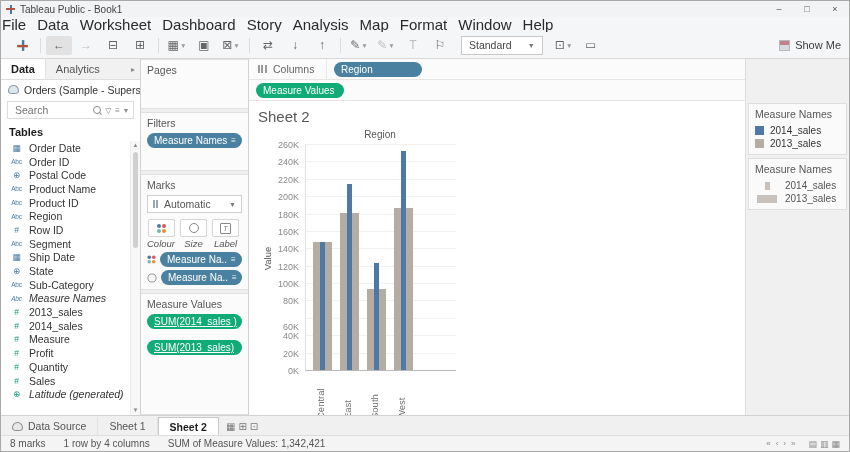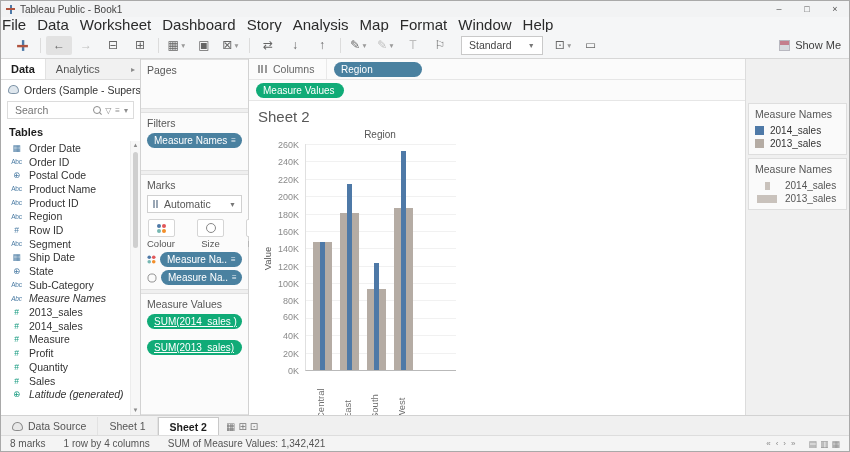--- a/index.html
+++ b/index.html
@@ -59,21 +59,21 @@
   .card-title{color:#575757;margin-bottom:4px;}
   .pill{height:15px;border-radius:8px;color:#fff;font-size:10px;display:flex;align-items:center;padding:0 7px;gap:4px;white-space:nowrap;overflow:hidden;box-sizing:border-box;}
   .pill.blue{background:#4a81a0;}
   .pill.green{background:#10ab77;}
   .pill .pmenu{margin-left:auto;font-size:8px;opacity:.9;}
   .card.pages{height:40px;}
   .card.filters{height:49px;}
   .marks-type{border:1px solid #d0d0d0;background:#fff;height:16px;display:flex;align-items:center;padding:0 5px;gap:4px;font-size:10.5px;color:#555;margin-bottom:6px;}
   .marks-type .caret{margin-left:auto;font-size:7px;color:#777;}
   .mini-bars{width:7px;height:8px;background:repeating-linear-gradient(90deg,#9aa7b5 0 2px,transparent 2px 3.5px);flex:none;}
-  .mrow{display:flex;gap:22px;margin-bottom:3px;}
+  .mrow{display:flex;gap:5px;margin-bottom:3px;font-style:italic;}
   .mbtn{display:flex;flex-direction:column;align-items:center;gap:1px;color:#555;font-size:9.5px;}
   .mbtn-box{width:25px;height:16px;border:1px solid #d5d5d5;border-radius:2px;background:#fff;display:flex;align-items:center;justify-content:center;font-size:8px;color:#777;}
   .dots{width:9px;height:9px;display:grid;grid-template-columns:4px 4px;gap:1px;}
   .dots i{width:4px;height:4px;border-radius:50%;}
   .dots .d1{background:#4e79a7}.dots .d2{background:#e15759}.dots .d3{background:#76b7b2}.dots .d4{background:#f28e2b}
   .circ{width:8px;height:8px;border:1px solid #888;border-radius:50%;}
   .tbox{width:9px;height:9px;border:1px solid #888;border-radius:1px;font-size:7px;line-height:9px;text-align:center;color:#777;}
   .ddots{width:2px;height:2px;background:#888;border-radius:50%;box-shadow:0 3px 0 #888,0 6px 0 #888;margin-bottom:6px;}
   .bubble{width:10px;height:7px;border:1px solid #888;border-radius:2px;position:relative;}
   .bubble::after{content:"";position:absolute;left:2px;bottom:-3px;border:2px solid transparent;border-top-color:#888;}
@@ -453,21 +453,21 @@
               <div class="bar" style="left: 33.5px; width: 19px; height: 156.983px; background: rgb(181, 172, 164);"></div>
               <div class="bar" style="left: 40.5px; width: 5px; height: 185.581px; background: rgb(78, 121, 167); z-index: 2;"></div>
               <div class="bar" style="left: 60.5px; width: 19px; height: 81.0123px; background: rgb(181, 172, 164);"></div>
               <div class="bar" style="left: 67.5px; width: 5px; height: 106.828px; background: rgb(78, 121, 167); z-index: 2;"></div>
               <div class="bar" style="left: 87.5px; width: 19px; height: 162.372px; background: rgb(181, 172, 164);"></div>
               <div class="bar" style="left: 94.5px; width: 5px; height: 218.872px; background: rgb(78, 121, 167); z-index: 2;"></div>
             </div>
         <span class="ytick" style="top: 237px;">0K</span>
             <span class="ytick" style="top: 219.615px;">20K</span>
             <span class="ytick" style="top: 202.231px;">40K</span>
-            <span class="ytick" style="top: 183px;">60K</span>
+            <span class="ytick" style="top: 193px;">60K</span>
             <span class="ytick" style="top: 167.462px;">80K</span>
             <span class="ytick" style="top: 150.077px;">100K</span>
             <span class="ytick" style="top: 132.692px;">120K</span>
             <span class="ytick" style="top: 115.308px;">140K</span>
             <span class="ytick" style="top: 97.9231px;">160K</span>
             <span class="ytick" style="top: 80.5385px;">180K</span>
             <span class="ytick" style="top: 63.1538px;">200K</span>
             <span class="ytick" style="top: 45.7692px;">220K</span>
             <span class="ytick" style="top: 28.3846px;">240K</span>
             <span class="ytick" style="top: 11px;">260K</span>

